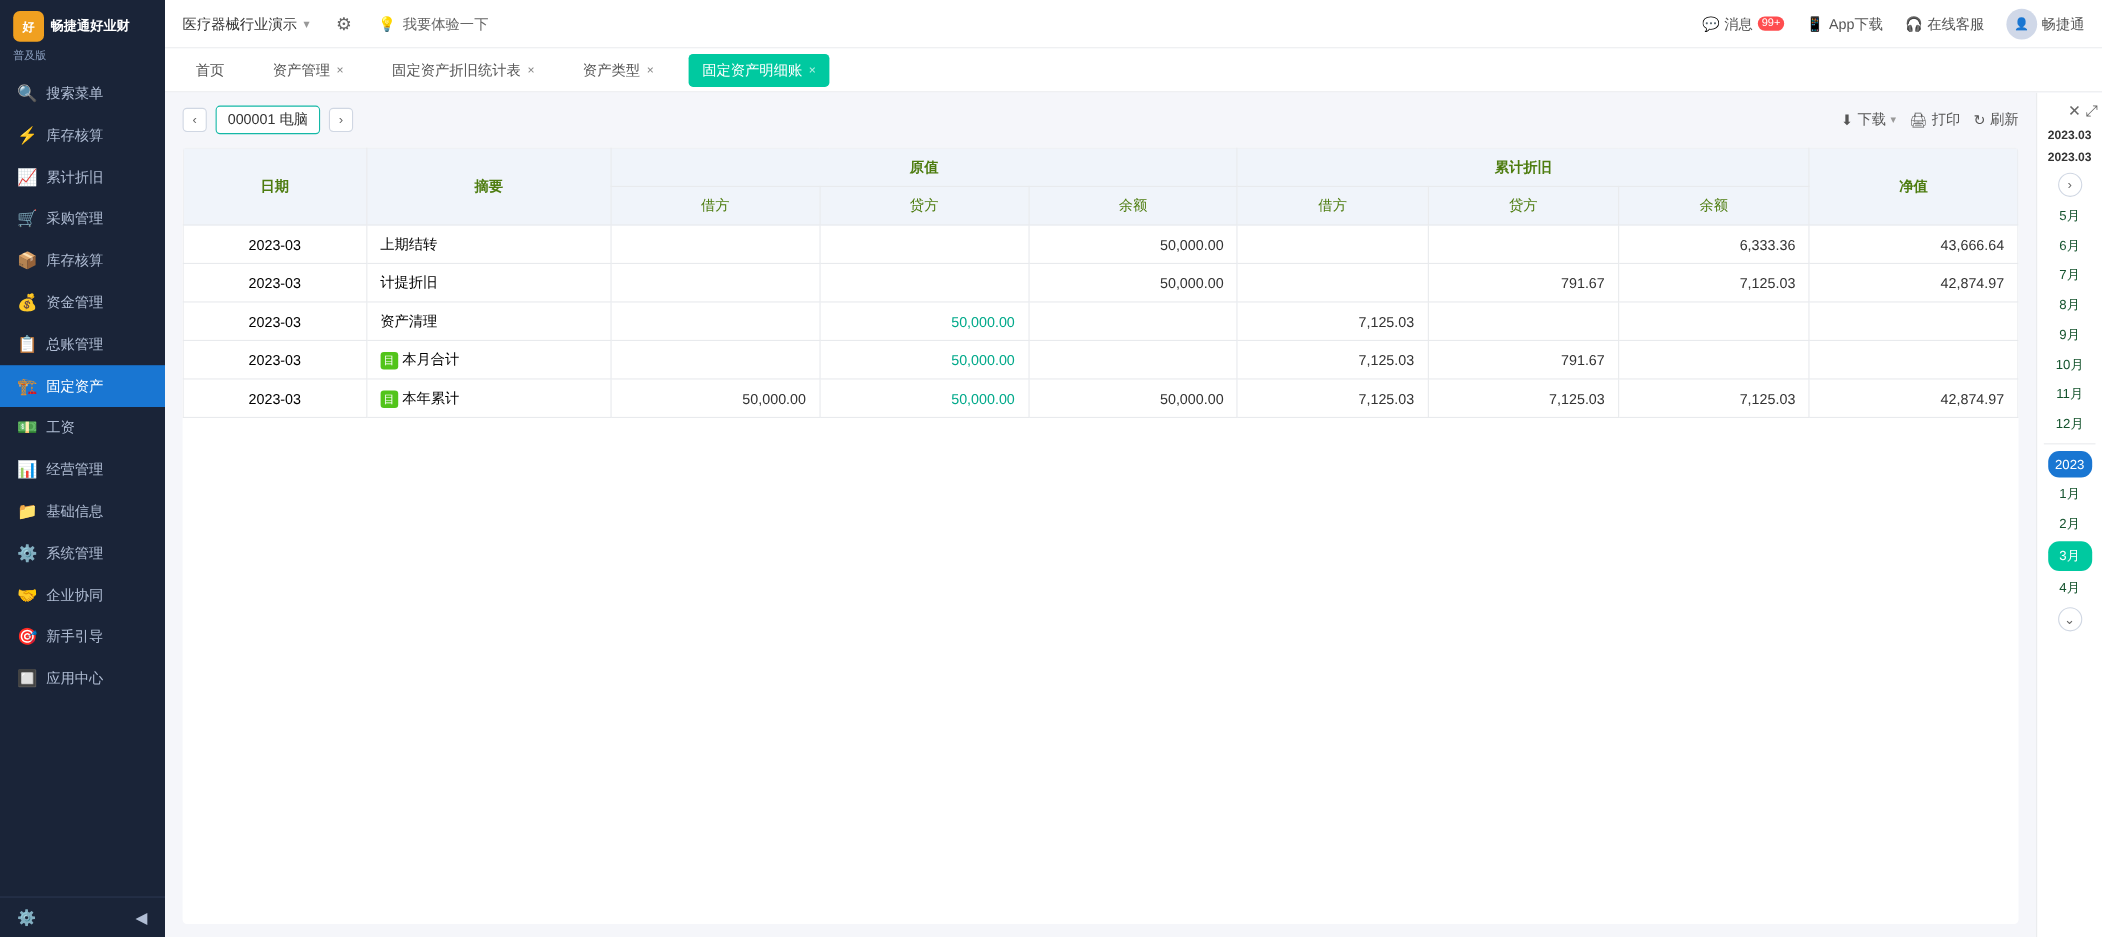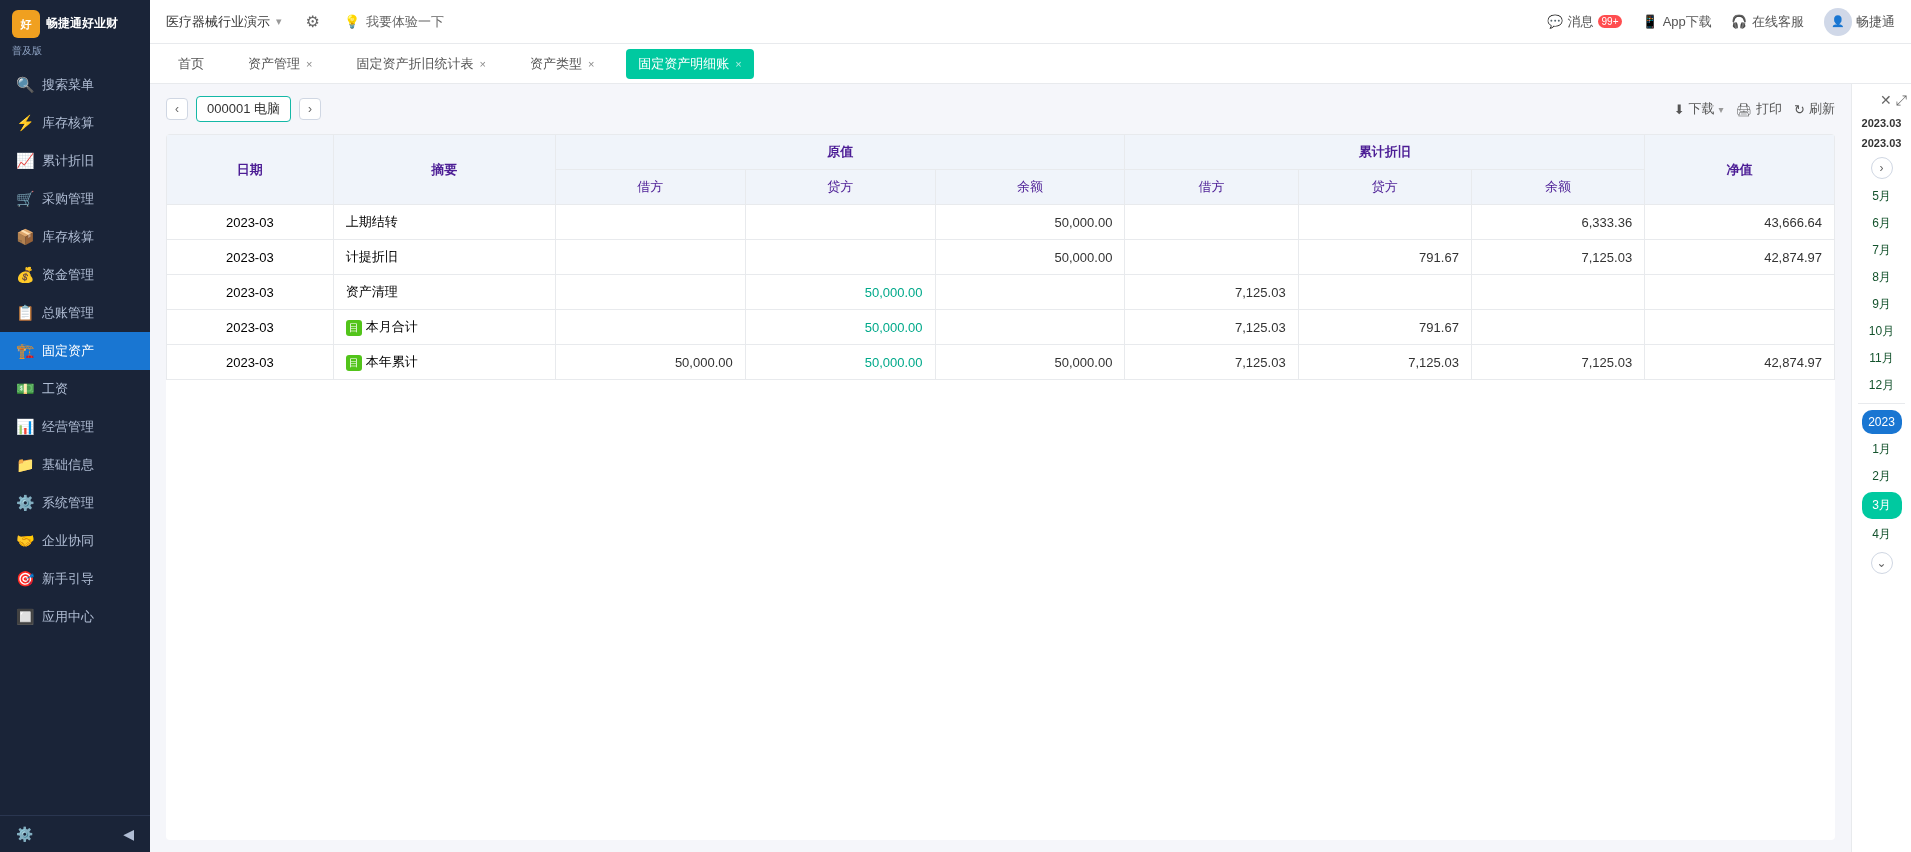--- a/index.html
+++ b/index.html
@@ -186,21 +186,21 @@
     }
     th, td {
       border: 1px solid #e8eaed;
       padding: 8px 12px;
       text-align: center;
       font-size: 13px;
       white-space: nowrap;
     }
     thead th {
       background: #f0f4fa;
-      color: #4c1d95;
+      color: #4d7c0f;
       font-weight: normal;
     }
     thead tr:first-child th { font-weight: 600; }
     td.text-left { text-align: left; }
     td.amount { text-align: right; color: #333; }
     td.amount-teal { text-align: right; color: #00a98a; }
     .tag-icon {
       display: inline-flex; align-items: center; justify-content: center;
       width: 16px; height: 16px;
       border-radius: 3px;

